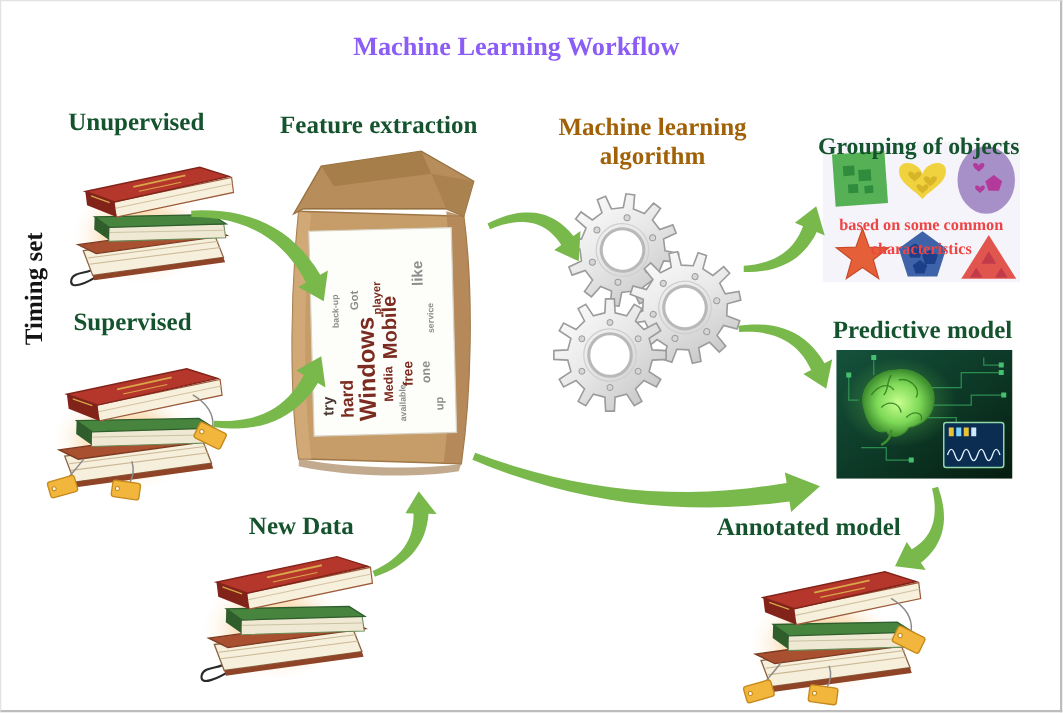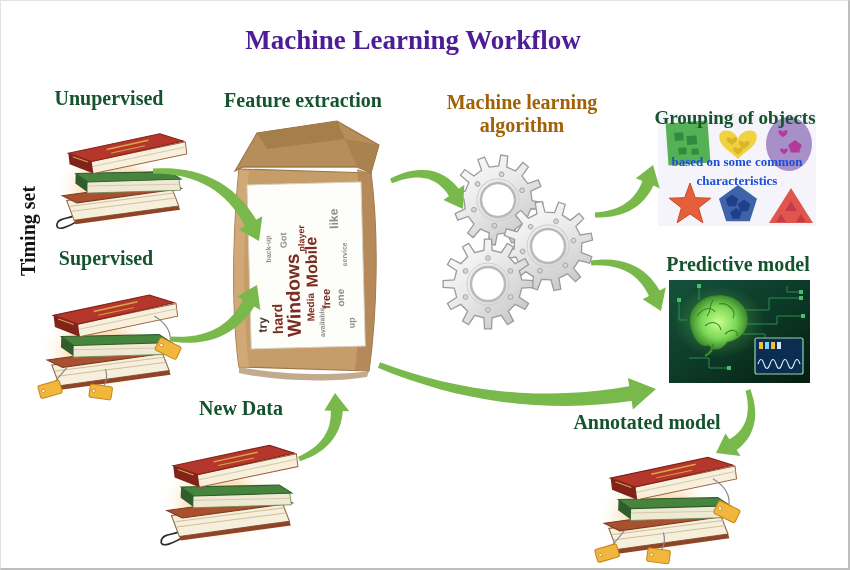--- a/index.html
+++ b/index.html
@@ -5,44 +5,44 @@
   html,body{margin:0;padding:0;background:#fff;}
   .canvas{
     position:relative;width:850px;height:570px;background:#fff;overflow:hidden;
     border-top:1px solid #e2e2e2;border-left:1px solid #e2e2e2;
     border-right:2px solid #bdbdbd;border-bottom:2px solid #bdbdbd;
     box-sizing:border-box;
     font-family:"Liberation Serif","DejaVu Serif",serif;
   }
   .title{
     position:absolute;left:412px;top:24px;transform:translateX(-50%);
-    font-size:27px;font-weight:bold;color:#4c1d95;white-space:nowrap;z-index:3;
+    font-size:21px;font-weight:bold;color:#8b5cf6;white-space:nowrap;z-index:3;
   }
   .label{
     position:absolute;transform:translateX(-50%);
     font-size:20px;font-weight:bold;color:#14532d;white-space:nowrap;z-index:3;
   }
   .label-wrap{
     position:absolute;transform:translateX(-50%);
     font-size:20px;font-weight:bold;color:#a16207;text-align:center;
     line-height:1.15;z-index:3;
   }
   .label-rot{
     position:absolute;left:27px;top:230px;
     transform:translate(-50%,-50%) rotate(-90deg);
     font-size:20px;font-weight:bold;color:#141414;white-space:nowrap;z-index:3;
   }
   .small-label{font-size:19px;margin-top:20px;}
   svg.layer{position:absolute;z-index:1;}
   #arrows{position:absolute;left:0;top:0;z-index:2;pointer-events:none;}
   .panel{position:absolute;z-index:1;}
   .grouping-caption{
-    position:absolute;left:50%;top:40px;transform:translateX(-50%);
+    position:absolute;left:50%;top:58px;transform:translateX(-50%);
     width:152px;text-align:center;font-size:13px;font-weight:bold;
-    color:#1d4ed8;line-height:1.45;z-index:2;
+    color:#ef4444;line-height:1.45;z-index:2;
   }
   text.wc{font-family:"Liberation Sans","DejaVu Sans",sans-serif;font-weight:bold;}
   .wc-m{fill:#7b2b20;}
   .wc-g{fill:#8d8d8d;}
   .wc-d{fill:#4a3a33;}
 </style>
 </head>
 <body>
 
 <div class="canvas">
@@ -124,21 +124,21 @@
   </svg>
 
   <div class="title">Machine Learning Workflow</div>
   <div class="label-rot">Timing set</div>
   <div class="label" style="left:108px;top:86px;">Unupervised</div>
   <div class="label" style="left:302px;top:88px;">Feature extraction</div>
   <div class="label" style="left:105px;top:246px;">Supervised</div>
   <div class="label-wrap" style="left:521px;top:90px;width:210px;">Machine learning algorithm</div>
   <div class="label small-label" style="left:734px;top:86px;">Grouping of objects</div>
   <div class="label" style="left:737px;top:252px;">Predictive model</div>
-  <div class="label" style="left:240px;top:396px;">New Data</div>
+  <div class="label" style="left:240px;top:409px;">New Data</div>
   <div class="label" style="left:646px;top:410px;">Annotated model</div>
 
   <svg class="layer" style="left:50px;top:104px;" width="152" height="132" viewBox="0 0 150 130">
     <use href="#bookstack"></use>
   </svg>
   <svg class="layer" style="left:34px;top:264px;" width="160" height="138" viewBox="0 0 150 130">
     <use href="#bookstack"></use>
       <use href="#booktags"></use>
   </svg>
   <svg class="layer" style="left:154px;top:414px;" width="160" height="139" viewBox="0 0 150 130">

